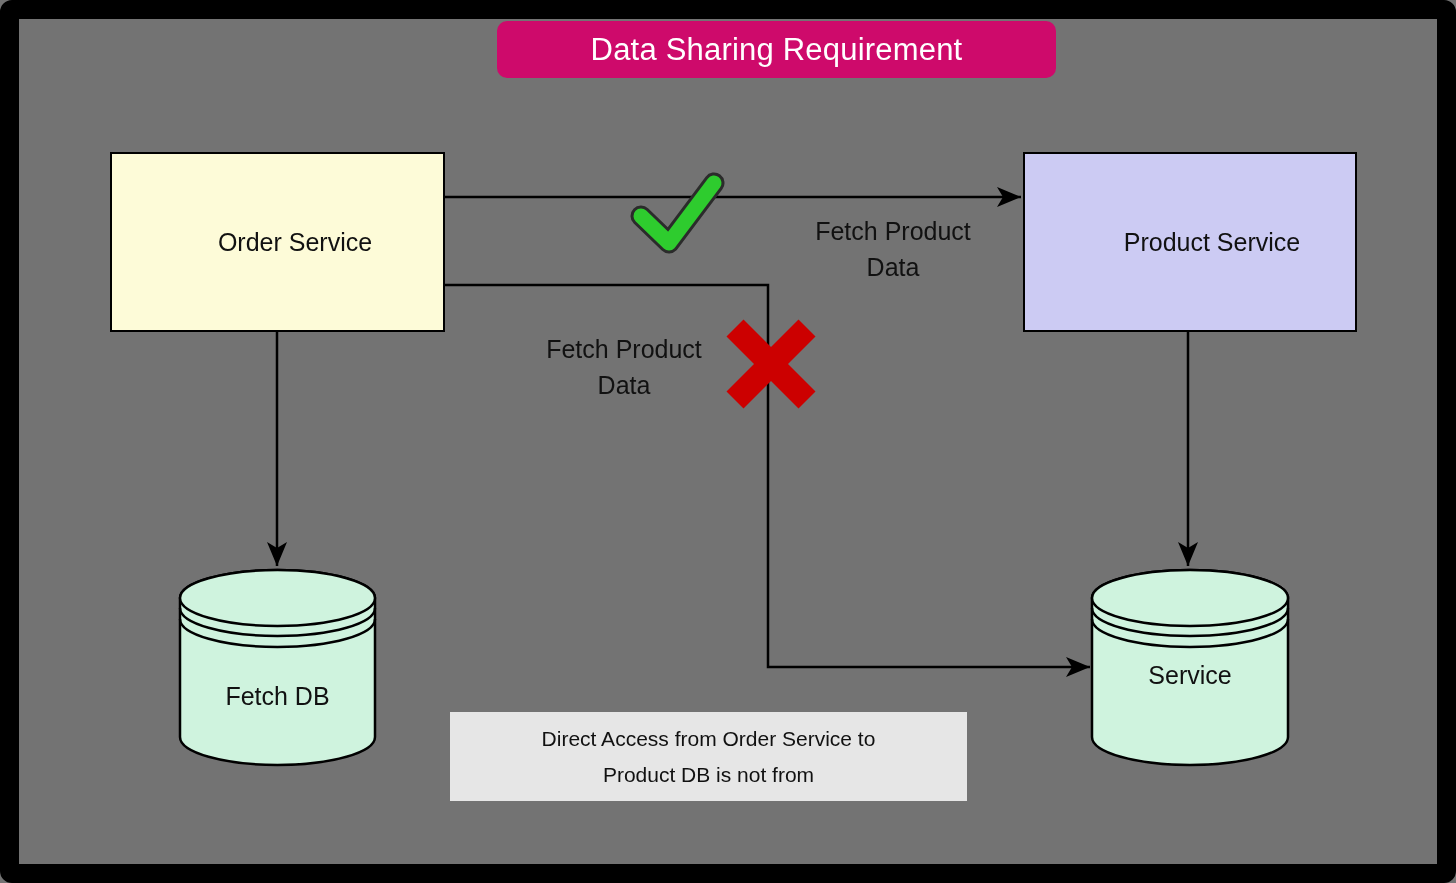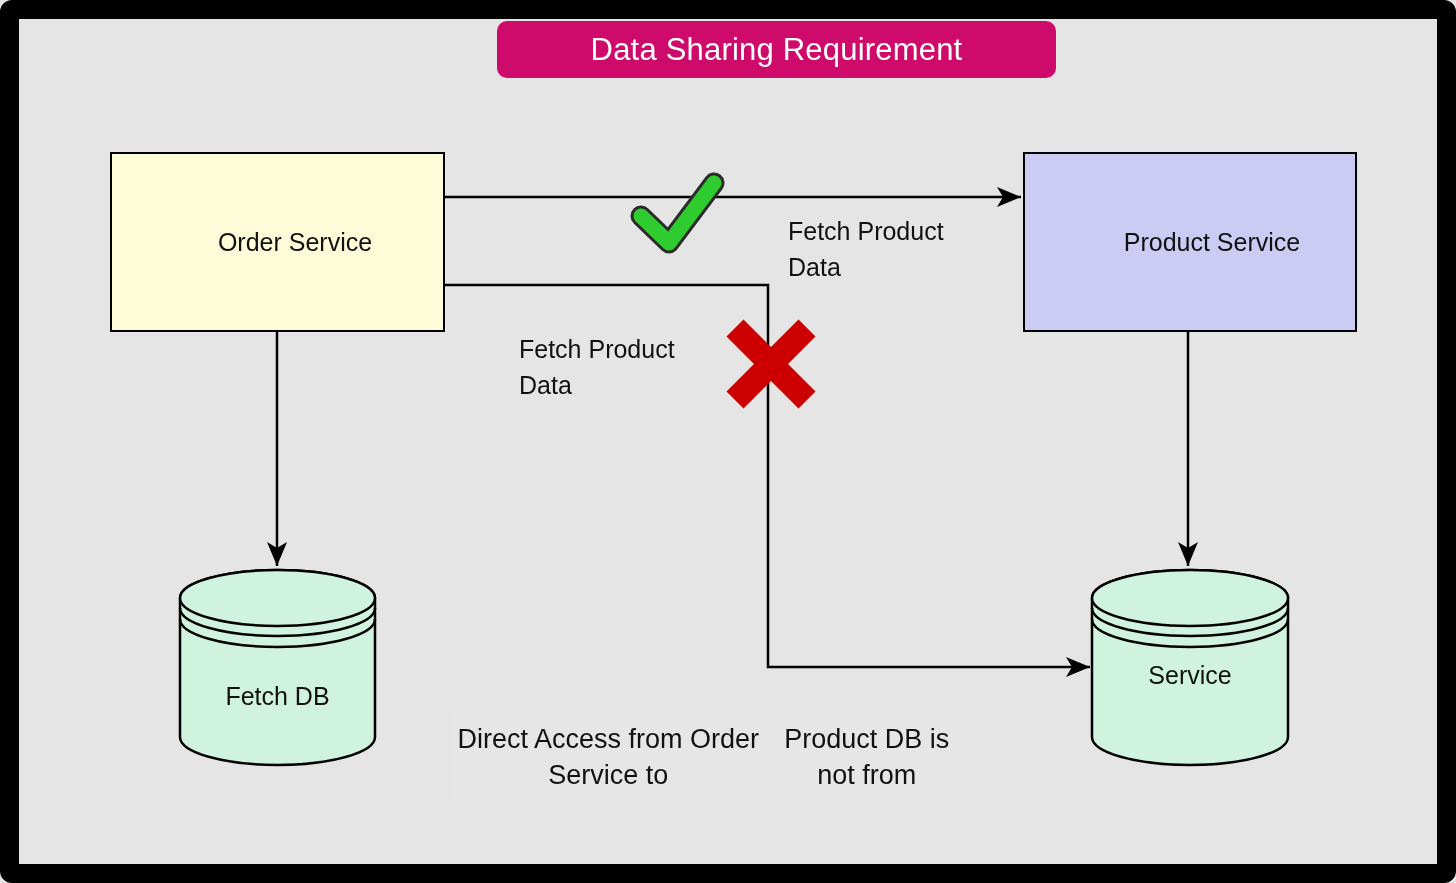--- a/index.html
+++ b/index.html
@@ -1,35 +1,35 @@
 <!DOCTYPE html>
 <html><head>
 <meta charset="utf-8">
 <style>
   html,body{margin:0;padding:0;background:#fff;}
-  .stage{position:relative;width:1456px;height:883px;background:#e5e5e5;overflow:hidden;
+  .stage{position:relative;width:1456px;height:883px;background:#737373;overflow:hidden;
          font-family:"Liberation Sans","DejaVu Sans",sans-serif;color:#111;}
   .frame{position:absolute;inset:0;border:19px solid #000;border-radius:12px;pointer-events:none;z-index:40;}
   .abs{position:absolute;}
   .title-banner{left:497px;top:21px;width:559px;height:57px;border-radius:10px;
                 display:flex;align-items:center;justify-content:center;
                 font-size:31px;letter-spacing:.2px;color:#fff;z-index:10;}
   .service-box{width:335px;height:180px;border:2.5px solid #000;box-sizing:border-box;
                display:flex;align-items:center;justify-content:center;font-size:25px;z-index:10;}
   #order-service{left:110px;top:152px;}
   #product-service{left:1023px;top:152px;width:334px;padding-left:44px;}
-  .edge-label{width:210px;text-align:left;font-size:25px;line-height:36px;z-index:12;}
+  .edge-label{width:210px;text-align:center;font-size:25px;line-height:36px;z-index:12;}
   #fetch-top{left:788px;top:213px;}
   #fetch-bottom{left:519px;top:331px;}
   .db-label{text-align:center;font-size:25px;line-height:36px;z-index:12;}
   #order-db-label{left:180px;top:678px;width:195px;}
   #product-db-label{left:1092px;top:657px;width:196px;}
   .note-box{left:450px;top:712px;width:517px;height:89px;box-sizing:border-box;
-            display:flex;flex-direction:row;align-items:center;justify-content:center;
-            font-size:27px;line-height:36px;text-align:center;z-index:10;}
+            display:flex;flex-direction:column;align-items:center;justify-content:center;
+            font-size:21px;line-height:36px;text-align:center;z-index:10;}
   svg.overlay{position:absolute;left:0;top:0;z-index:5;}
   .line-label{display:block;}
 </style>
 </head>
 <body>
 
 <div class="stage">
 
   <svg class="overlay" width="1456" height="883" viewBox="0 0 1456 883">
     <defs>

